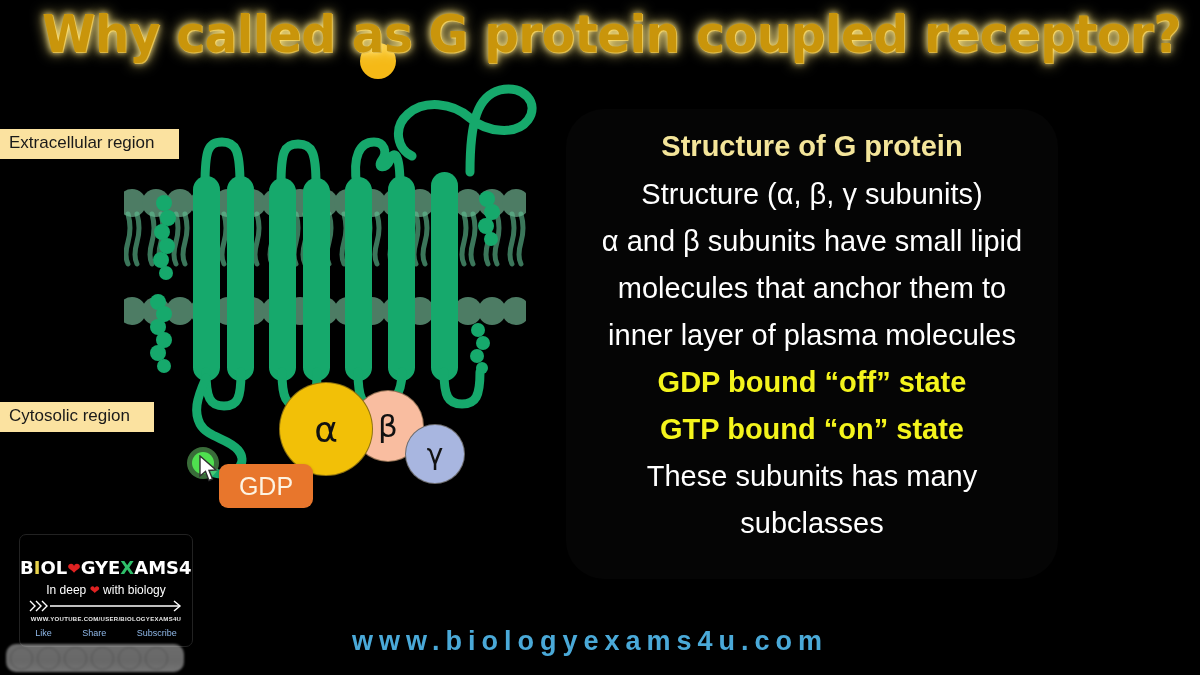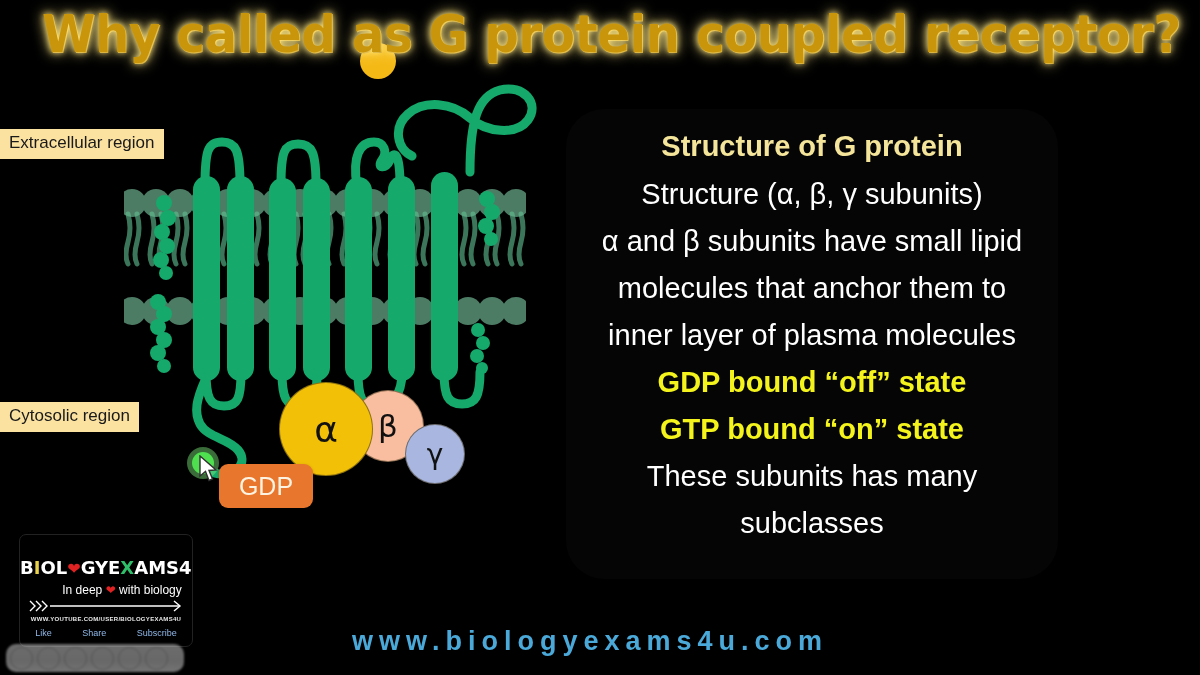--- a/index.html
+++ b/index.html
@@ -26,21 +26,21 @@
     white-space:nowrap;
     z-index:6;
   }
 
   
   .region-label{
     position:absolute;
     background:#fbe2a0;
     color:#1a1a1a;
     font-size:17px;
-    padding:5px 9px 6px 9px;
+    padding:5px 24px 6px 9px;
     white-space:nowrap;
     z-index:8;
     line-height:1.1;
   }
   #extracellular-label{left:0px;top:129px;}
   #cytosolic-label{left:0px;top:402px;}
 
   
   #membrane{
     position:absolute;left:124px;top:186px;width:402px;height:142px;
@@ -108,21 +108,21 @@
   }
   #logo .brand{
     position:absolute;left:0;top:22px;width:172px;text-align:center;
     font-family:"DejaVu Sans",sans-serif;font-weight:bold;
     font-size:18px;letter-spacing:0px;color:#ffffff;white-space:nowrap;
   }
   #logo .brand .tube{color:#e8d24a;}
   #logo .brand .heart{color:#e02222;font-size:16px;}
   #logo .brand .dna{color:#2fbf6a;}
   #logo .tagline{
-    position:absolute;left:16px;top:48px;width:172px;text-align:center;
+    position:absolute;left:0;top:48px;width:172px;text-align:center;
     font-size:12px;color:#ffffff;font-family:"Liberation Sans",sans-serif;
   }
   #logo .tagline .heart{color:#e02222;}
   #logo .url{
     position:absolute;left:0;top:81px;width:172px;text-align:center;
     font-size:6px;color:#e9e9e9;font-weight:bold;letter-spacing:.3px;
     font-family:"Liberation Sans",sans-serif;white-space:nowrap;
   }
   #logo .actions{
     position:absolute;left:0;top:93px;width:172px;

